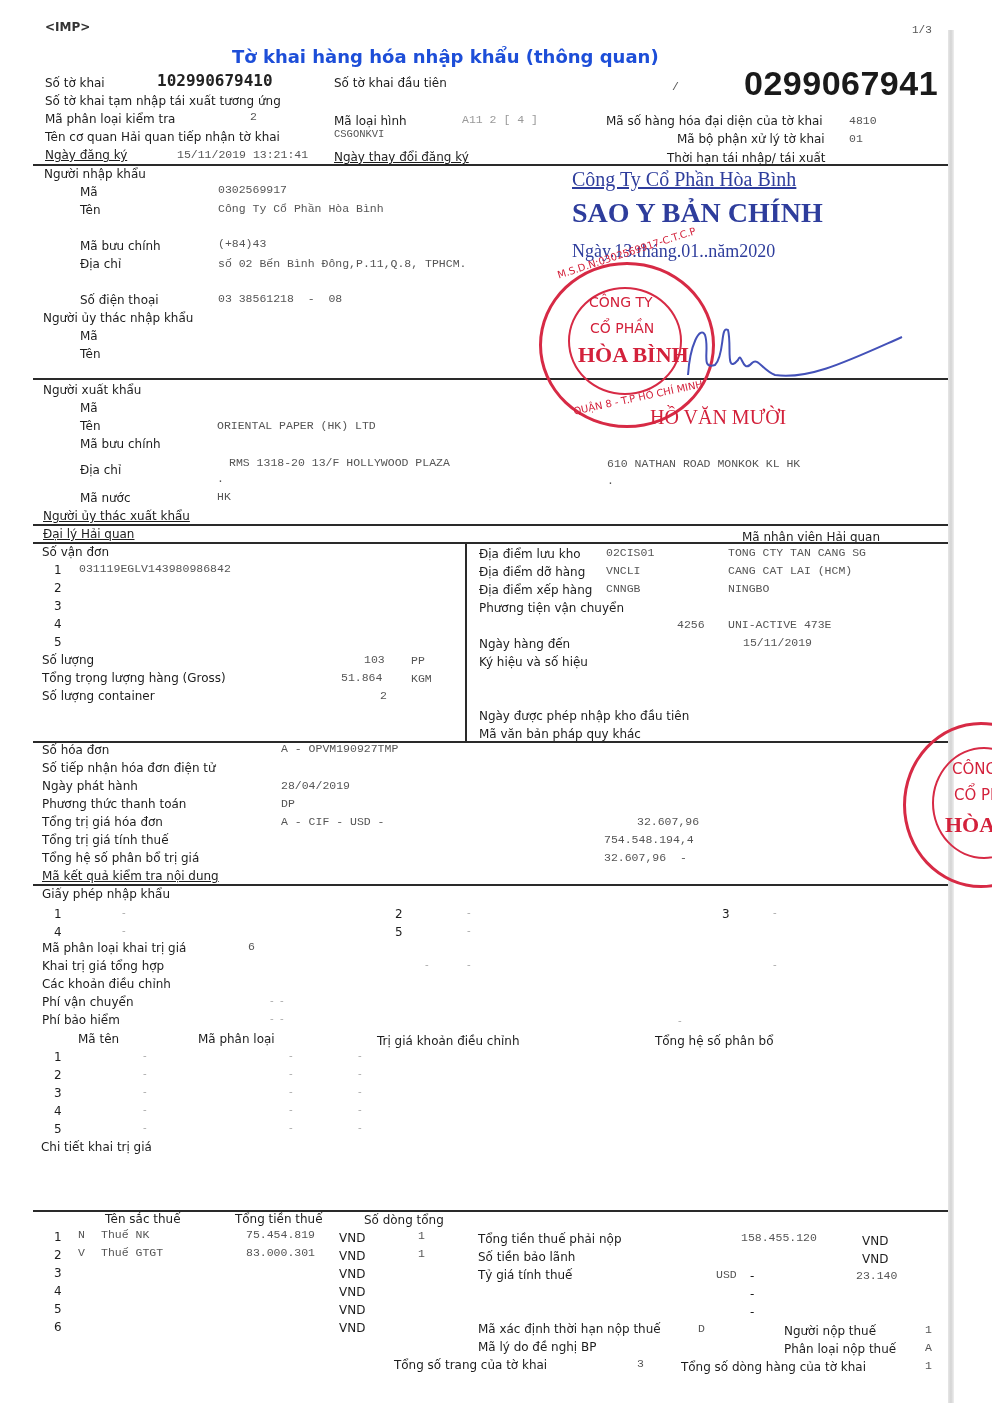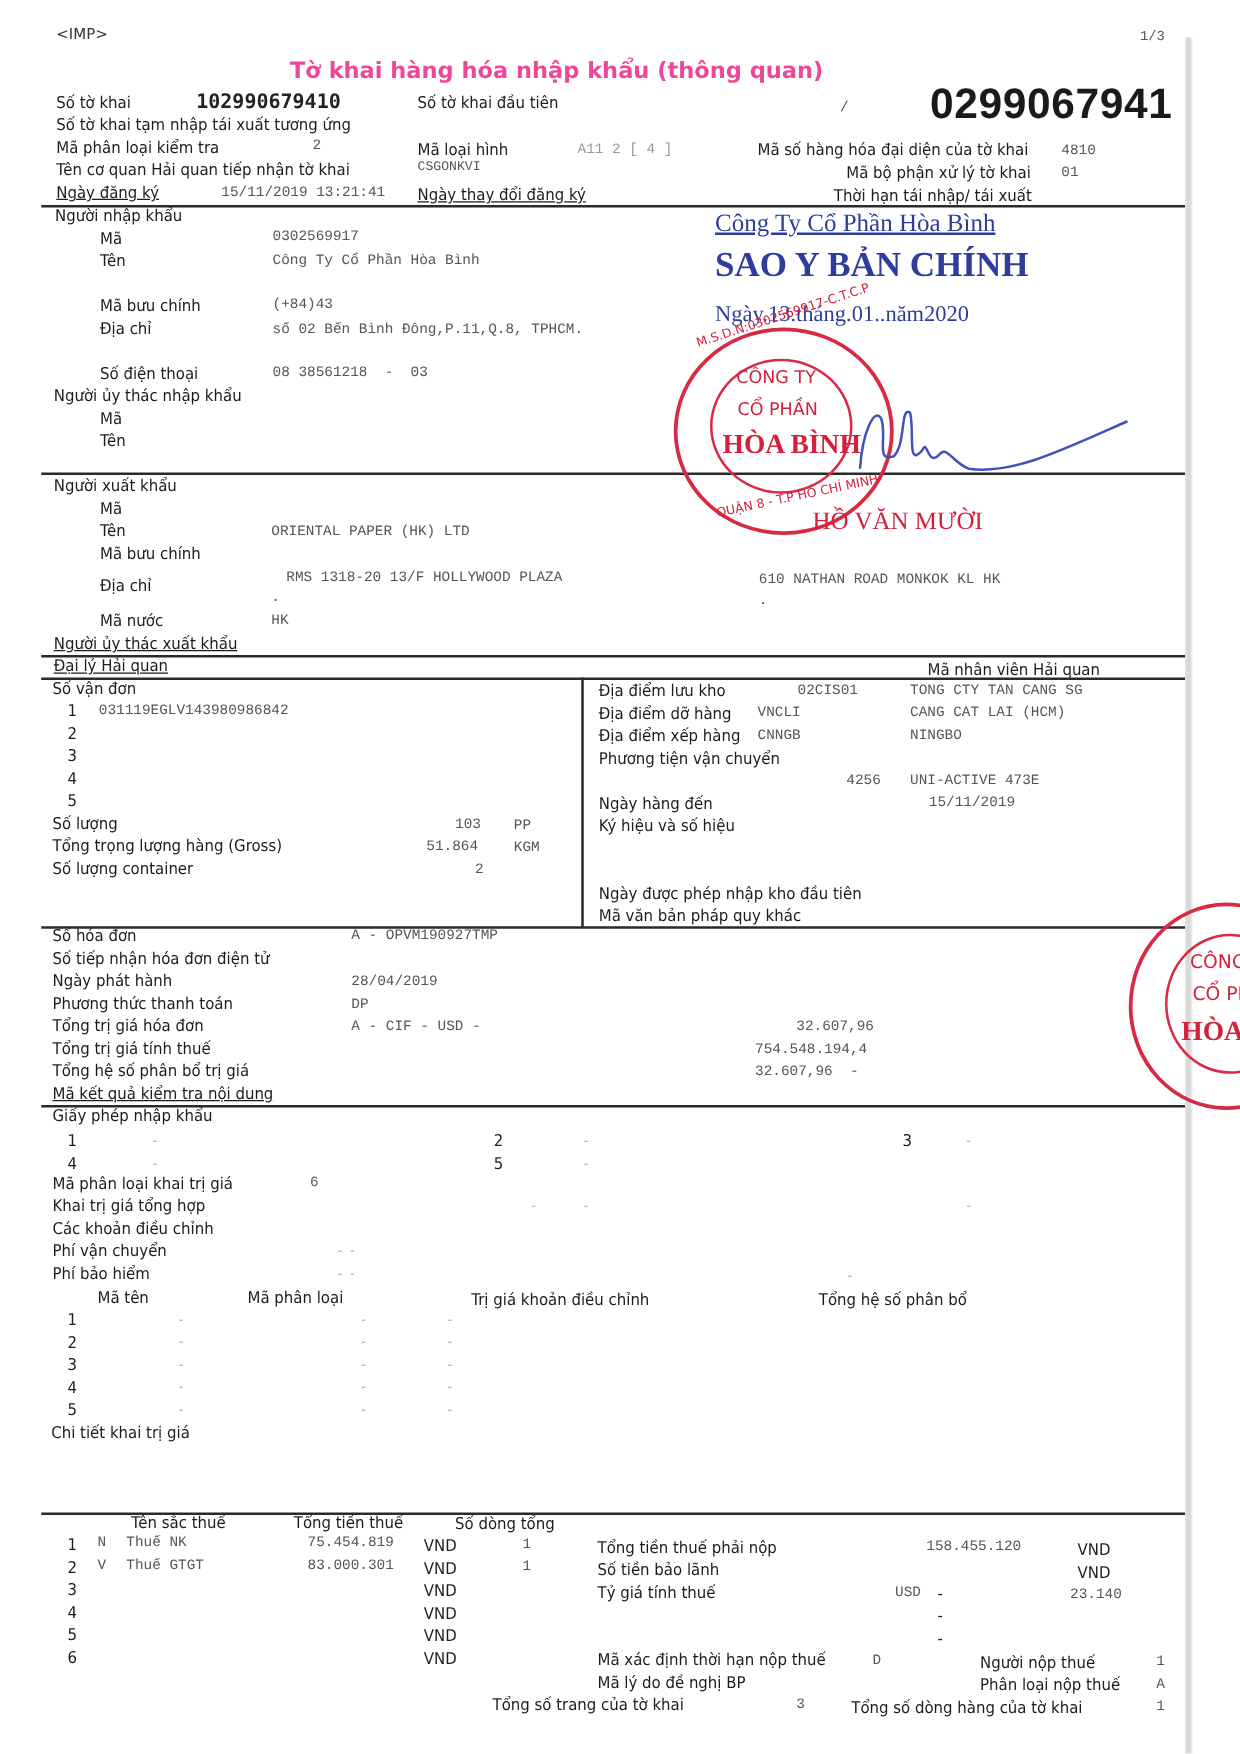--- a/index.html
+++ b/index.html
@@ -4,35 +4,35 @@
 <style>
   html, body { margin:0; padding:0; }
   body { width:992px; height:1403px; background:#fff; position:relative; overflow:hidden;
          font-family:"DejaVu Sans", sans-serif; color:#222; }
   .abs { position:absolute; white-space:nowrap; }
   .lbl { font-family:"DejaVu Sans", sans-serif; font-size:13px; color:#1c1c1c; transform:scaleX(0.92); transform-origin:left top; }
   .val { font-family:"Liberation Mono", monospace; font-size:11.5px; color:#555; }
   .hr { position:absolute; height:2px; background:#2a2a2a; }
   .vr { position:absolute; width:2px; background:#2a2a2a; }
   .u { text-decoration:underline; }
-  .title { font-weight:bold; font-size:18px; color:#ec4899;text-align:center; }
+  .title { font-weight:bold; font-size:18px; color:#1d4ed8;text-align:center; }
   .bignum { font-family:"Liberation Sans", sans-serif; font-size:34px; color:#1a1a1a; letter-spacing:0.5px; }
   .shadowedge { position:absolute; left:948px; top:30px; width:6px; height:1373px; background:linear-gradient(to right,#e6e6e6,#d4d4d4,#eee); }
   .blue { color:#2e3d9c; font-family:"Liberation Serif", serif; }
   .red { color:#d3213b; font-family:"Liberation Serif", serif; }
   .stamp { position:absolute; border-radius:50%; border:3px solid #d72a45; }
   .stamp-inner { position:absolute; border-radius:50%; border:2px solid #d72a45; }
   .tick { color:#aaa; font-size:11px; }
 </style>
 </head>
 <body>
 
 <div class="shadowedge"></div>
 
-<div class="abs val" style="left:45px;top:20px;font-family:'DejaVu Sans',sans-serif;font-size:12px;color:#333;">&lt;IMP&gt;</div>
+<div class="abs val" style="left:45px;top:20px;font-family:'DejaVu Sans',sans-serif;font-size:12px;color:#333;font-weight:bold;">&lt;IMP&gt;</div>
 <div class="abs val" style="left:912px;top:24px;font-size:11px;">1/3</div>
 <div class="abs title" style="left:232px;top:46px;">Tờ khai hàng hóa nhập khẩu (thông quan)</div>
 <div class="abs val" style="left:672px;top:80px;">/</div>
 <div class="abs bignum" style="left:744px;top:64px;font-weight:bold;">0299067941</div>
 
 <div class="abs lbl" style="left:45px;top:75px;">Số tờ khai</div>
 <div class="abs" style="left:157px;top:71px;font-family:'DejaVu Sans Mono',monospace;font-weight:bold;font-size:16px;color:#222;">102990679410</div>
 <div class="abs lbl" style="left:334px;top:75px;">Số tờ khai đầu tiên</div>
 <div class="abs lbl" style="left:45px;top:93px;">Số tờ khai tạm nhập tái xuất tương ứng</div>
 <div class="abs lbl" style="left:45px;top:111px;">Mã phân loại kiểm tra</div>
@@ -54,21 +54,21 @@
 <div class="abs lbl" style="left:44px;top:166px;">Người nhập khẩu</div>
 <div class="abs lbl" style="left:80px;top:184px;">Mã</div>
 <div class="abs val" style="left:218px;top:183px;">0302569917</div>
 <div class="abs lbl" style="left:80px;top:202px;">Tên</div>
 <div class="abs val" style="left:218px;top:202px;">Công Ty Cổ Phần Hòa Bình</div>
 <div class="abs lbl" style="left:80px;top:238px;">Mã bưu chính</div>
 <div class="abs val" style="left:218px;top:237px;">(+84)43</div>
 <div class="abs lbl" style="left:80px;top:256px;">Địa chỉ</div>
 <div class="abs val" style="left:218px;top:257px;">số 02 Bến Bình Đông,P.11,Q.8, TPHCM.</div>
 <div class="abs lbl" style="left:80px;top:292px;">Số điện thoại</div>
-<div class="abs val" style="left:218px;top:292px;white-space:pre;">08 38561218  -  03</div>
+<div class="abs val" style="left:218px;top:292px;white-space:pre;">03 38561218  -  08</div>
 <div class="abs lbl" style="left:43px;top:310px;">Người ủy thác nhập khẩu</div>
 <div class="abs lbl" style="left:80px;top:328px;">Mã</div>
 <div class="abs lbl" style="left:80px;top:346px;">Tên</div>
 <div class="hr" style="left:33px;top:378px;width:915px;"></div>
 
 <div class="abs blue u" style="left:572px;top:168px;font-size:20px;">Công Ty Cổ Phần Hòa Bình</div>
 <div class="abs blue" style="left:572px;top:197px;font-size:28px;font-weight:bold;">SAO Y BẢN CHÍNH</div>
 <div class="abs blue" style="left:572px;top:241px;font-size:18px;">Ngày.13.tháng.01..năm2020</div>
 
 <div>
@@ -115,21 +115,21 @@
 <div class="abs lbl" style="left:42px;top:652px;">Số lượng</div>
 <div class="abs val" style="left:364px;top:653px;">103</div>
 <div class="abs val" style="left:411px;top:654px;">PP</div>
 <div class="abs lbl" style="left:42px;top:670px;">Tổng trọng lượng hàng (Gross)</div>
 <div class="abs val" style="left:341px;top:671px;">51.864</div>
 <div class="abs val" style="left:411px;top:672px;">KGM</div>
 <div class="abs lbl" style="left:42px;top:688px;">Số lượng container</div>
 <div class="abs val" style="left:380px;top:689px;">2</div>
 
 <div class="abs lbl" style="left:479px;top:546px;">Địa điểm lưu kho</div>
-<div class="abs val" style="left:606px;top:546px;margin-left:32px;">02CIS01</div>
+<div class="abs val" style="left:606px;top:546px;">02CIS01</div>
 <div class="abs val" style="left:728px;top:546px;">TONG CTY TAN CANG SG</div>
 <div class="abs lbl" style="left:479px;top:564px;">Địa điểm dỡ hàng</div>
 <div class="abs val" style="left:606px;top:564px;">VNCLI</div>
 <div class="abs val" style="left:728px;top:564px;">CANG CAT LAI (HCM)</div>
 <div class="abs lbl" style="left:479px;top:582px;">Địa điểm xếp hàng</div>
 <div class="abs val" style="left:606px;top:582px;">CNNGB</div>
 <div class="abs val" style="left:728px;top:582px;">NINGBO</div>
 <div class="abs lbl" style="left:479px;top:600px;">Phương tiện vận chuyển</div>
 <div class="abs val" style="left:677px;top:618px;">4256</div>
 <div class="abs val" style="left:728px;top:618px;">UNI-ACTIVE 473E</div>

